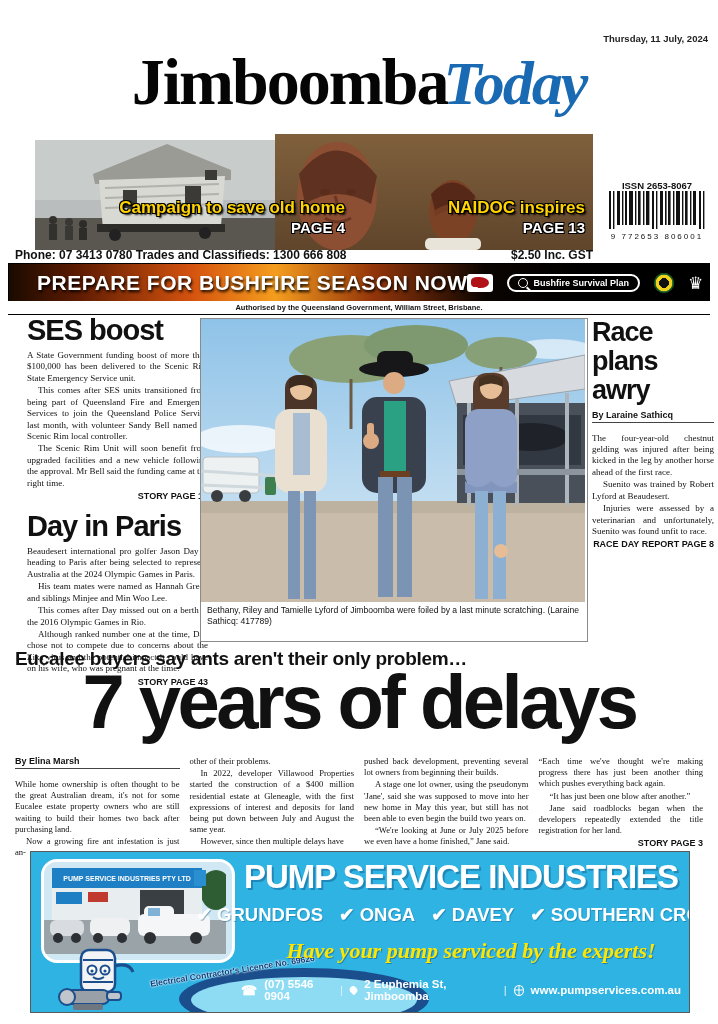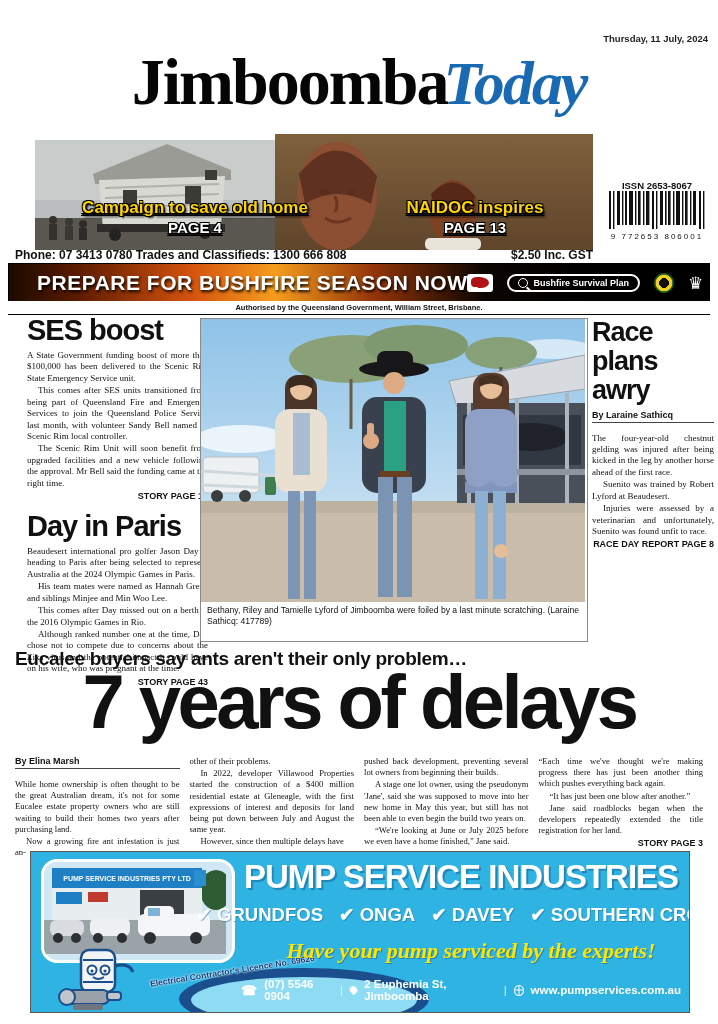--- a/index.html
+++ b/index.html
@@ -8,21 +8,21 @@
   
   .date-line{position:absolute;top:33px;right:10px;font-size:9.5px;font-weight:bold;color:#222;}
   .masthead{position:absolute;top:44px;left:0;right:0;text-align:center;white-space:nowrap;}
   .masthead .black{font-family:"Liberation Serif",serif;font-weight:bold;font-size:66px;letter-spacing:-2px;color:#050505;}
   .masthead .blue{font-family:"Liberation Serif",serif;font-weight:bold;font-style:italic;font-size:62px;
                   letter-spacing:-2px;color:#1a6ab3;margin-left:-4px;}
   
   .teaser-strip{position:absolute;top:140px;left:35px;width:558px;height:110px;overflow:visible;}
   .teaser-photo{position:absolute;top:0;left:0;width:240px;height:110px;}
   .teaser-heads{position:absolute;top:-6px;left:240px;width:318px;height:116px;}
-  .teaser-text{position:absolute;text-align:center;z-index:5;text-decoration:underline;}
+  .teaser-text{position:absolute;text-align:right;z-index:5;}
   .teaser-text .t{font-size:17px;font-weight:bold;color:#ffd400;
      text-shadow:1px 1px 0 #000,-1px 1px 0 #000,1px -1px 0 #000,-1px -1px 0 #000,2px 2px 2px #000;}
   .teaser-text .p{font-size:15px;font-weight:bold;color:#fff;margin-top:1px;
      text-shadow:1px 1px 0 #000,-1px 1px 0 #000,1px -1px 0 #000,-1px -1px 0 #000;}
   .teaser-left{left:10px;width:300px;top:58px;}
   .teaser-right{left:330px;width:220px;top:58px;}
   
   .barcode-box{position:absolute;top:180px;left:601px;width:112px;height:66px;text-align:center;}
   .issn{font-size:9.5px;font-weight:bold;color:#111;}
   .barcode-digits{font-size:8px;letter-spacing:2px;color:#111;margin-top:-1px;}
@@ -307,21 +307,21 @@
       </div>
     <div class="story-ref">RACE DAY REPORT PAGE 8</div>
   </div>
 
   <div class="kicker">Eucalee buyers say ants aren't their only problem…</div>
   <div class="mega-headline">7 years of delays</div>
   <div class="story-cols">
     <div class="col">
       <div class="byline">By Elina Marsh</div>
       <div class="serif">
-          <p>While home ownership is often thought to be the great Australian dream, it's not for some Eucalee estate property owners who are still waiting to build their homes two years after purchasing land.</p>
+          <p>While home ownership is often thought to be the great Australian dream, it's not for some Eucalee estate property owners who are still waiting to build their homes two back after purchasing land.</p>
           <p>Now a growing fire ant infestation is just an-</p>
         </div>
     </div>
     <div class="col">
       <div class="serif">
           <p>other of their problems.</p>
           <p>In 2022, developer Villawood Properties started the construction of a $400 million residential estate at Gleneagle, with the first expressions of interest and deposits for land being put down between July and August the same year.</p>
           <p>However, since then multiple delays have</p>
         </div>
     </div>

